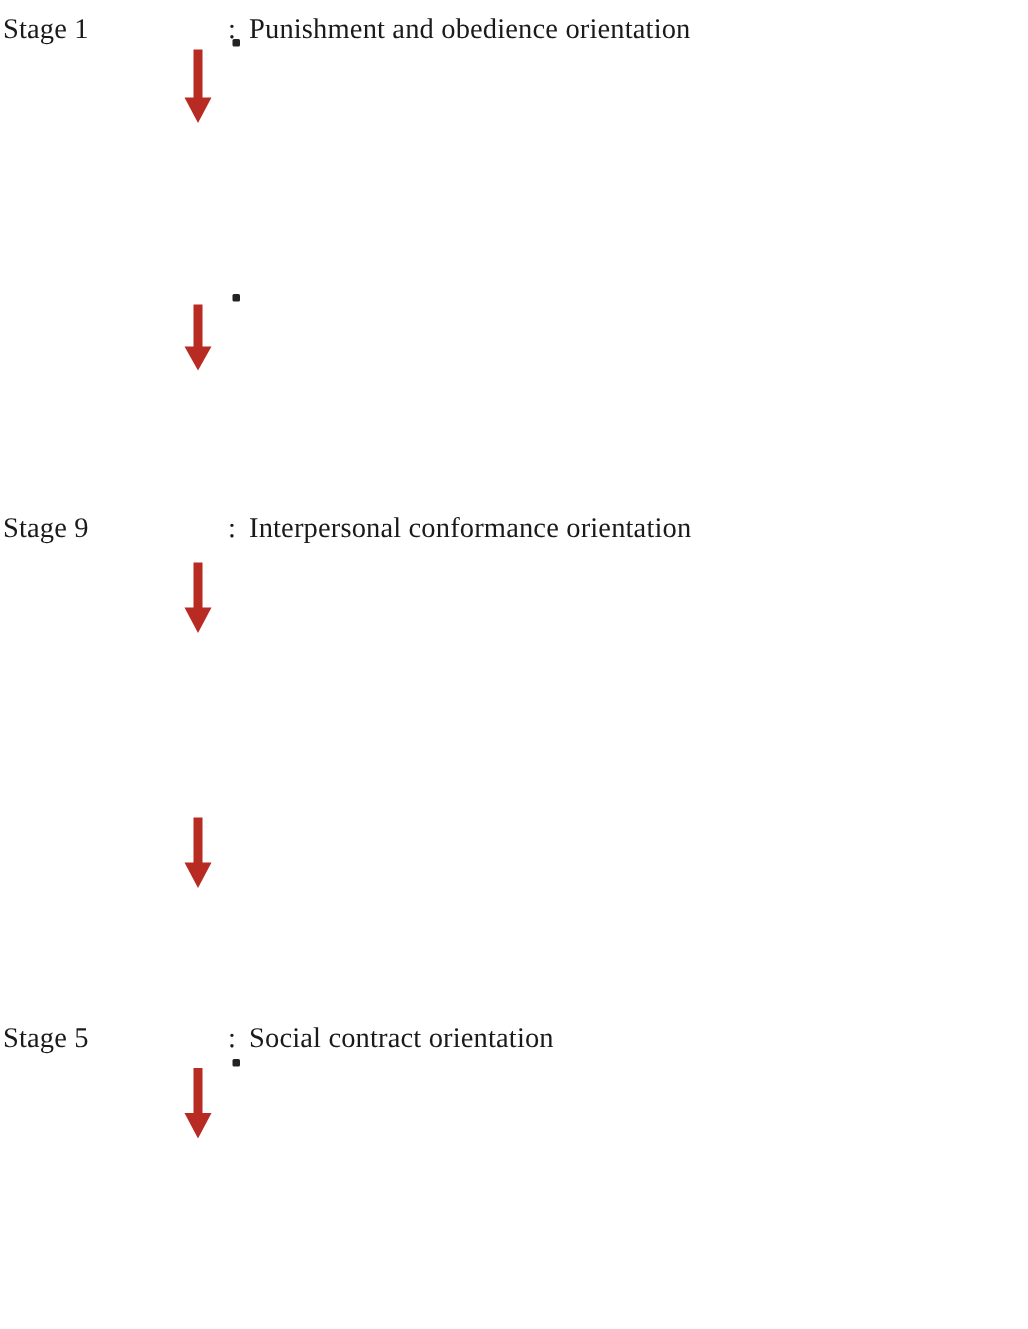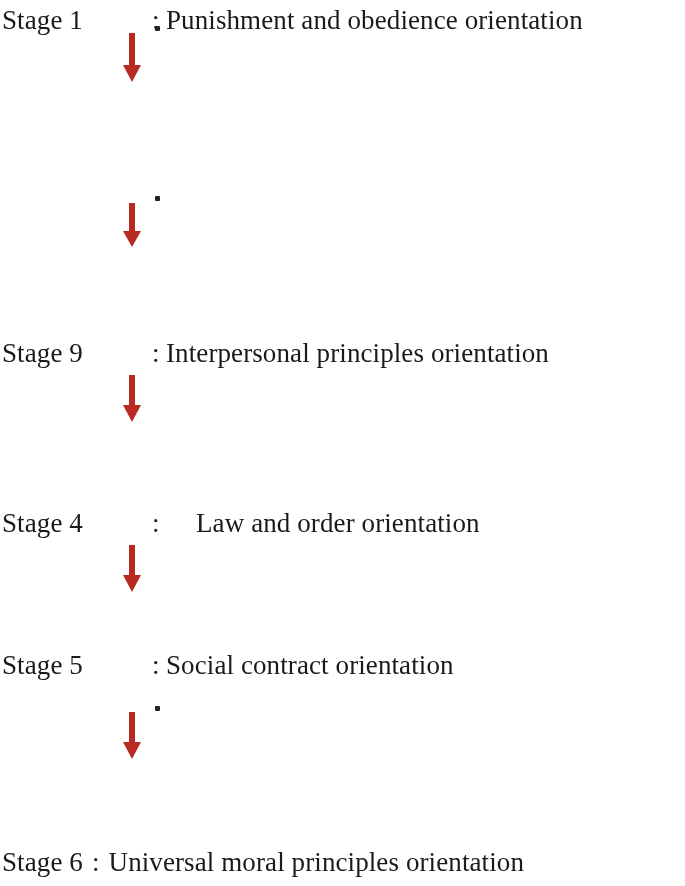--- a/index.html
+++ b/index.html
@@ -15,21 +15,21 @@
     background: #ffffff;
     overflow: hidden;
     font-family: "Liberation Serif", "DejaVu Serif", serif;
   }
   .stage-row {
     position: absolute;
     left: 0;
     width: 685px;
     white-space: nowrap;
     color: #1a1a1a;
-    font-size: 27px;
+    font-size: 19px;
     line-height: 30px;
     letter-spacing: 0.1px;
   }
   .stage-label {
     display: inline-block;
     padding-left: 2px;
   }
   .stage-colon {
     display: inline-block;
     text-align: left;
@@ -68,41 +68,35 @@
   </div>
   <svg class="arrow" style="left:123px; top:33px; width:18px; height:49px" viewBox="0 0 18 49" preserveAspectRatio="none">
     <polygon points="6,0 12,0 12,32 18,32 9,49 0,32 6,32" fill="#b82b22"></polygon>
   </svg>
 
   <svg class="arrow" style="left:123px; top:203px; width:18px; height:44px" viewBox="0 0 18 44" preserveAspectRatio="none">
     <polygon points="6,0 12,0 12,28 18,28 9,44 0,28 6,28" fill="#b82b22"></polygon>
   </svg>
 
   <div class="stage-row layout-wide" style="top:338px">
-    <span class="stage-label">Stage 9</span><span class="stage-colon">:</span><span class="stage-desc">Interpersonal principles orientation</span>
+    <span class="stage-label">Stage 9</span><span class="stage-colon">:</span><span class="stage-desc">Interpersonal conformance orientation</span>
   </div>
   <svg class="arrow" style="left:123px; top:375px; width:18px; height:47px" viewBox="0 0 18 47" preserveAspectRatio="none">
     <polygon points="6,0 12,0 12,30 18,30 9,47 0,30 6,30" fill="#b82b22"></polygon>
   </svg>
 
-  <div class="stage-row layout-wide extra-gap" style="top:508px">
-    <span class="stage-label">Stage 4</span><span class="stage-colon">:</span><span class="stage-desc">Law and order orientation</span>
-  </div>
   <svg class="arrow" style="left:123px; top:545px; width:18px; height:47px" viewBox="0 0 18 47" preserveAspectRatio="none">
     <polygon points="6,0 12,0 12,30 18,30 9,47 0,30 6,30" fill="#b82b22"></polygon>
   </svg>
 
-  <div class="stage-row layout-wide" style="top:650px">
+  <div class="stage-row layout-wide" style="top:678px">
     <span class="stage-label">Stage 5</span><span class="stage-colon">:</span><span class="stage-desc">Social contract orientation</span>
   </div>
   <svg class="arrow" style="left:123px; top:712px; width:18px; height:47px" viewBox="0 0 18 47" preserveAspectRatio="none">
     <polygon points="6,0 12,0 12,30 18,30 9,47 0,30 6,30" fill="#b82b22"></polygon>
   </svg>
 
-  <div class="stage-row layout-compact" style="top:847px">
-    <span class="stage-label">Stage 6</span><span class="stage-colon">:</span><span class="stage-desc">Universal moral principles orientation</span>
-  </div>
 
   <div class="speck" style="left:155px; top:26px"></div>
   <div class="speck" style="left:155px; top:196px"></div>
   <div class="speck" style="left:155px; top:706px"></div>
 
 </div>
 
 </body></html>

